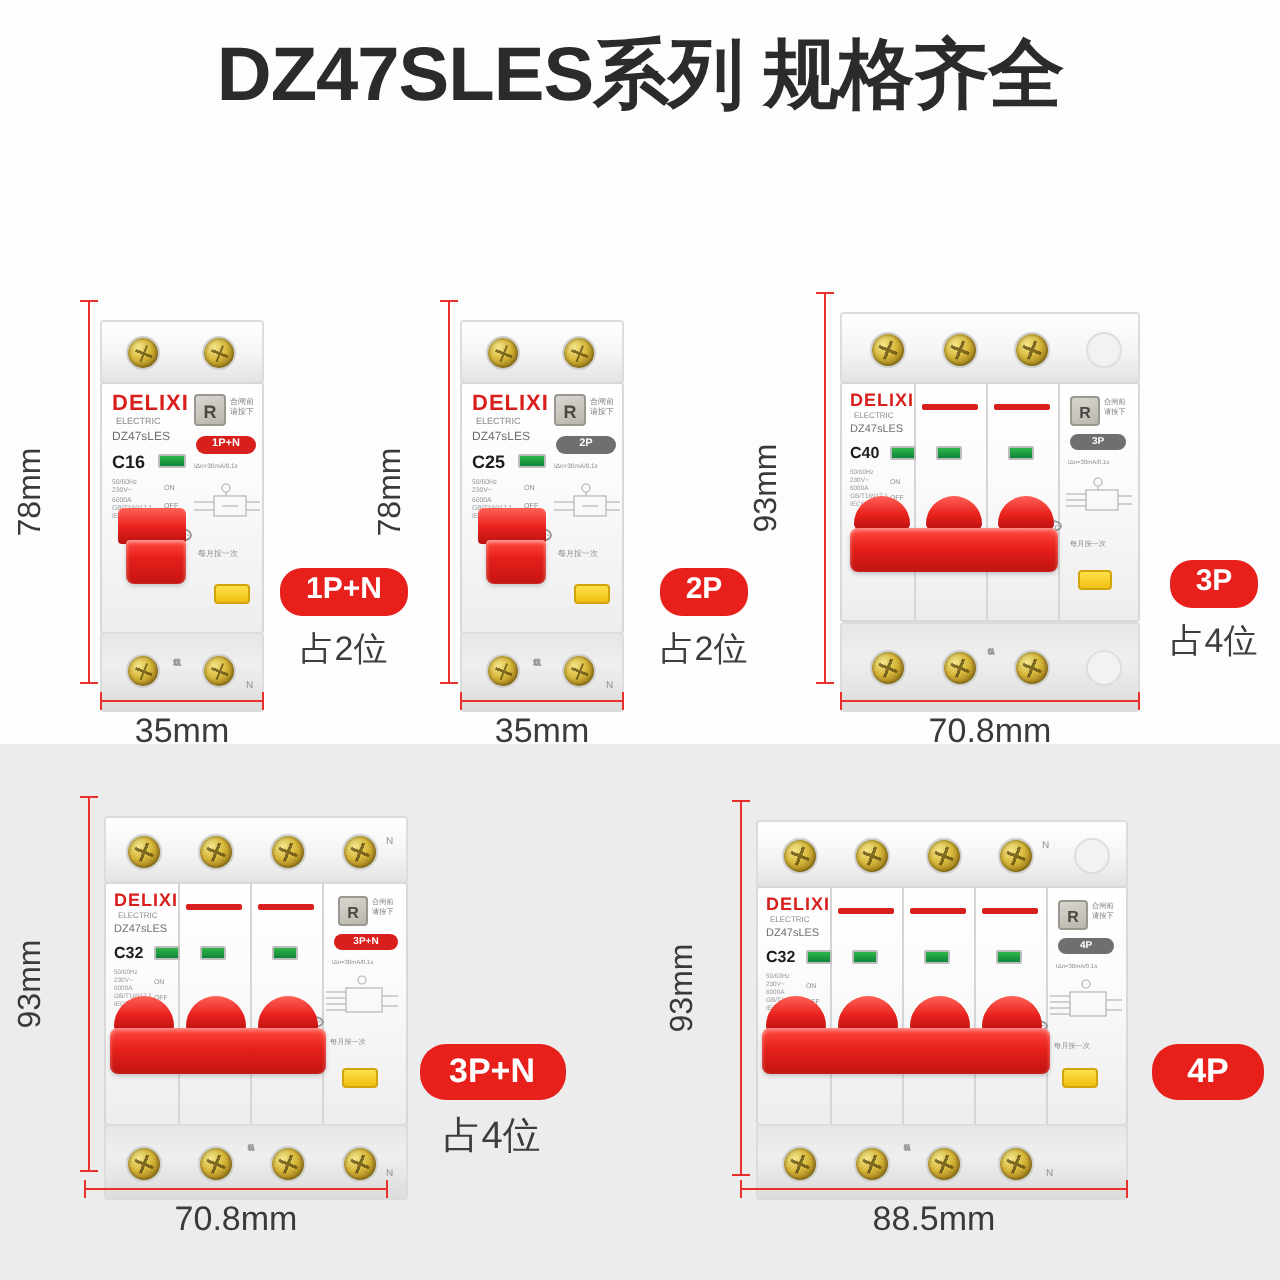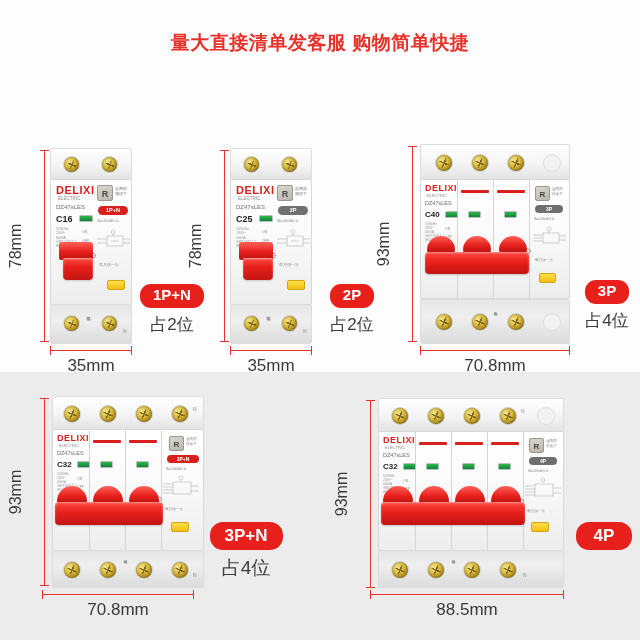--- a/index.html
+++ b/index.html
@@ -67,21 +67,21 @@
   
   .badge-wrap { position: absolute; text-align: center; }
   .badge {
     display: inline-block; background: #e8201c; color: #fff;
     font-size: 15px; font-weight: bold; border-radius: 11px;
     padding: 2px 13px 3px; line-height: 1.25; white-space: nowrap;
   }
   .slots { margin-top: 5px; font-size: 17px; color: #3d3d3d; white-space: nowrap; }
 
   
-  .device { position: absolute; }
+  .device { position: absolute; margin-top: 12px; }
 
   .term-top, .term-bot {
     position: absolute; left: 0; width: 100%;
     background: linear-gradient(180deg,#ffffff 0%,#f4f4f4 55%,#e3e3e3 100%);
     border: 1px solid #dcdcdc; border-radius: 2px;
   }
   .term-bot { background: linear-gradient(180deg,#e6e6e6 0%,#efefef 40%,#dcdcdc 100%); }
 
   .screw {
     position: absolute; border-radius: 50%;
@@ -179,21 +179,21 @@
   }
   .nmark { position: absolute; color: #909090; line-height: 1; }
   .vzh { position: absolute; color: #8d8d8d; writing-mode: vertical-rl; line-height: 1; }
 </style>
 </head>
 <body>
 
 <div class="page">
 
   <div class="header">
-    <div class="subtitle">量大直接清单发客服 购物简单快捷</div>
+    <div class="title">DZ47SLES系列 规格齐全</div>
   </div>
 
   <div class="row row-top">
 
     <div class="cell" style="left:14px; top:8px; width:190px; height:226px;">
 
       <div class="vdim" style="left:30px; top:10px; height:192px;">
         <div class="vline"></div>
         <div class="vtext">78mm</div>
       </div>

